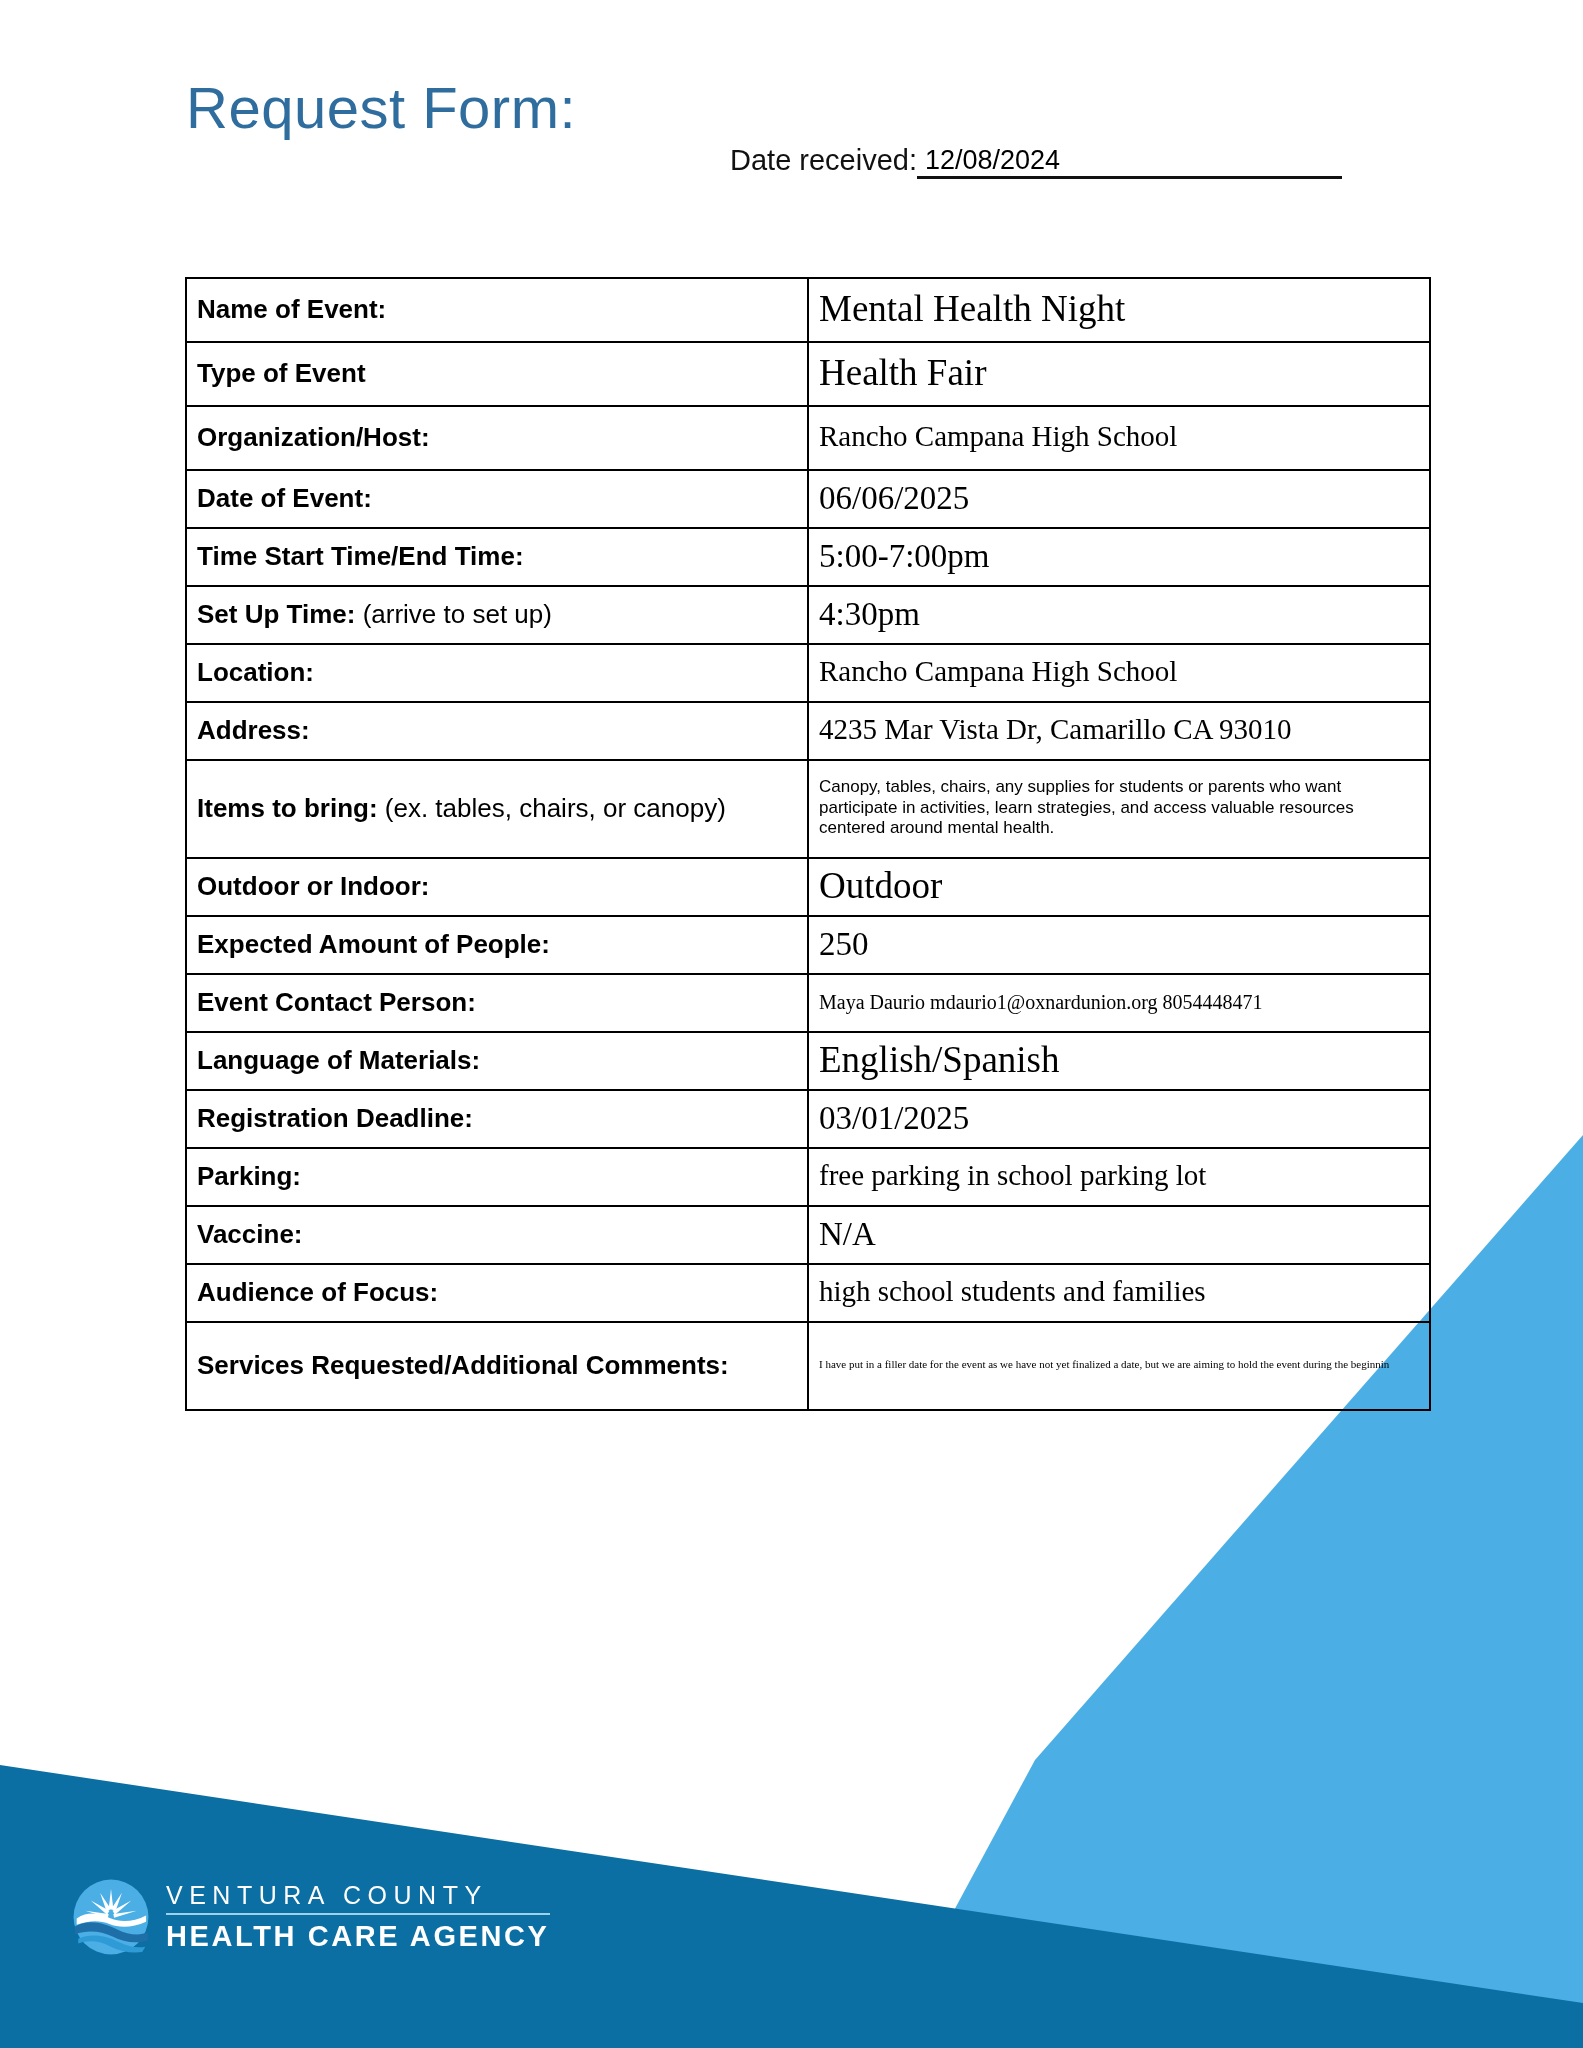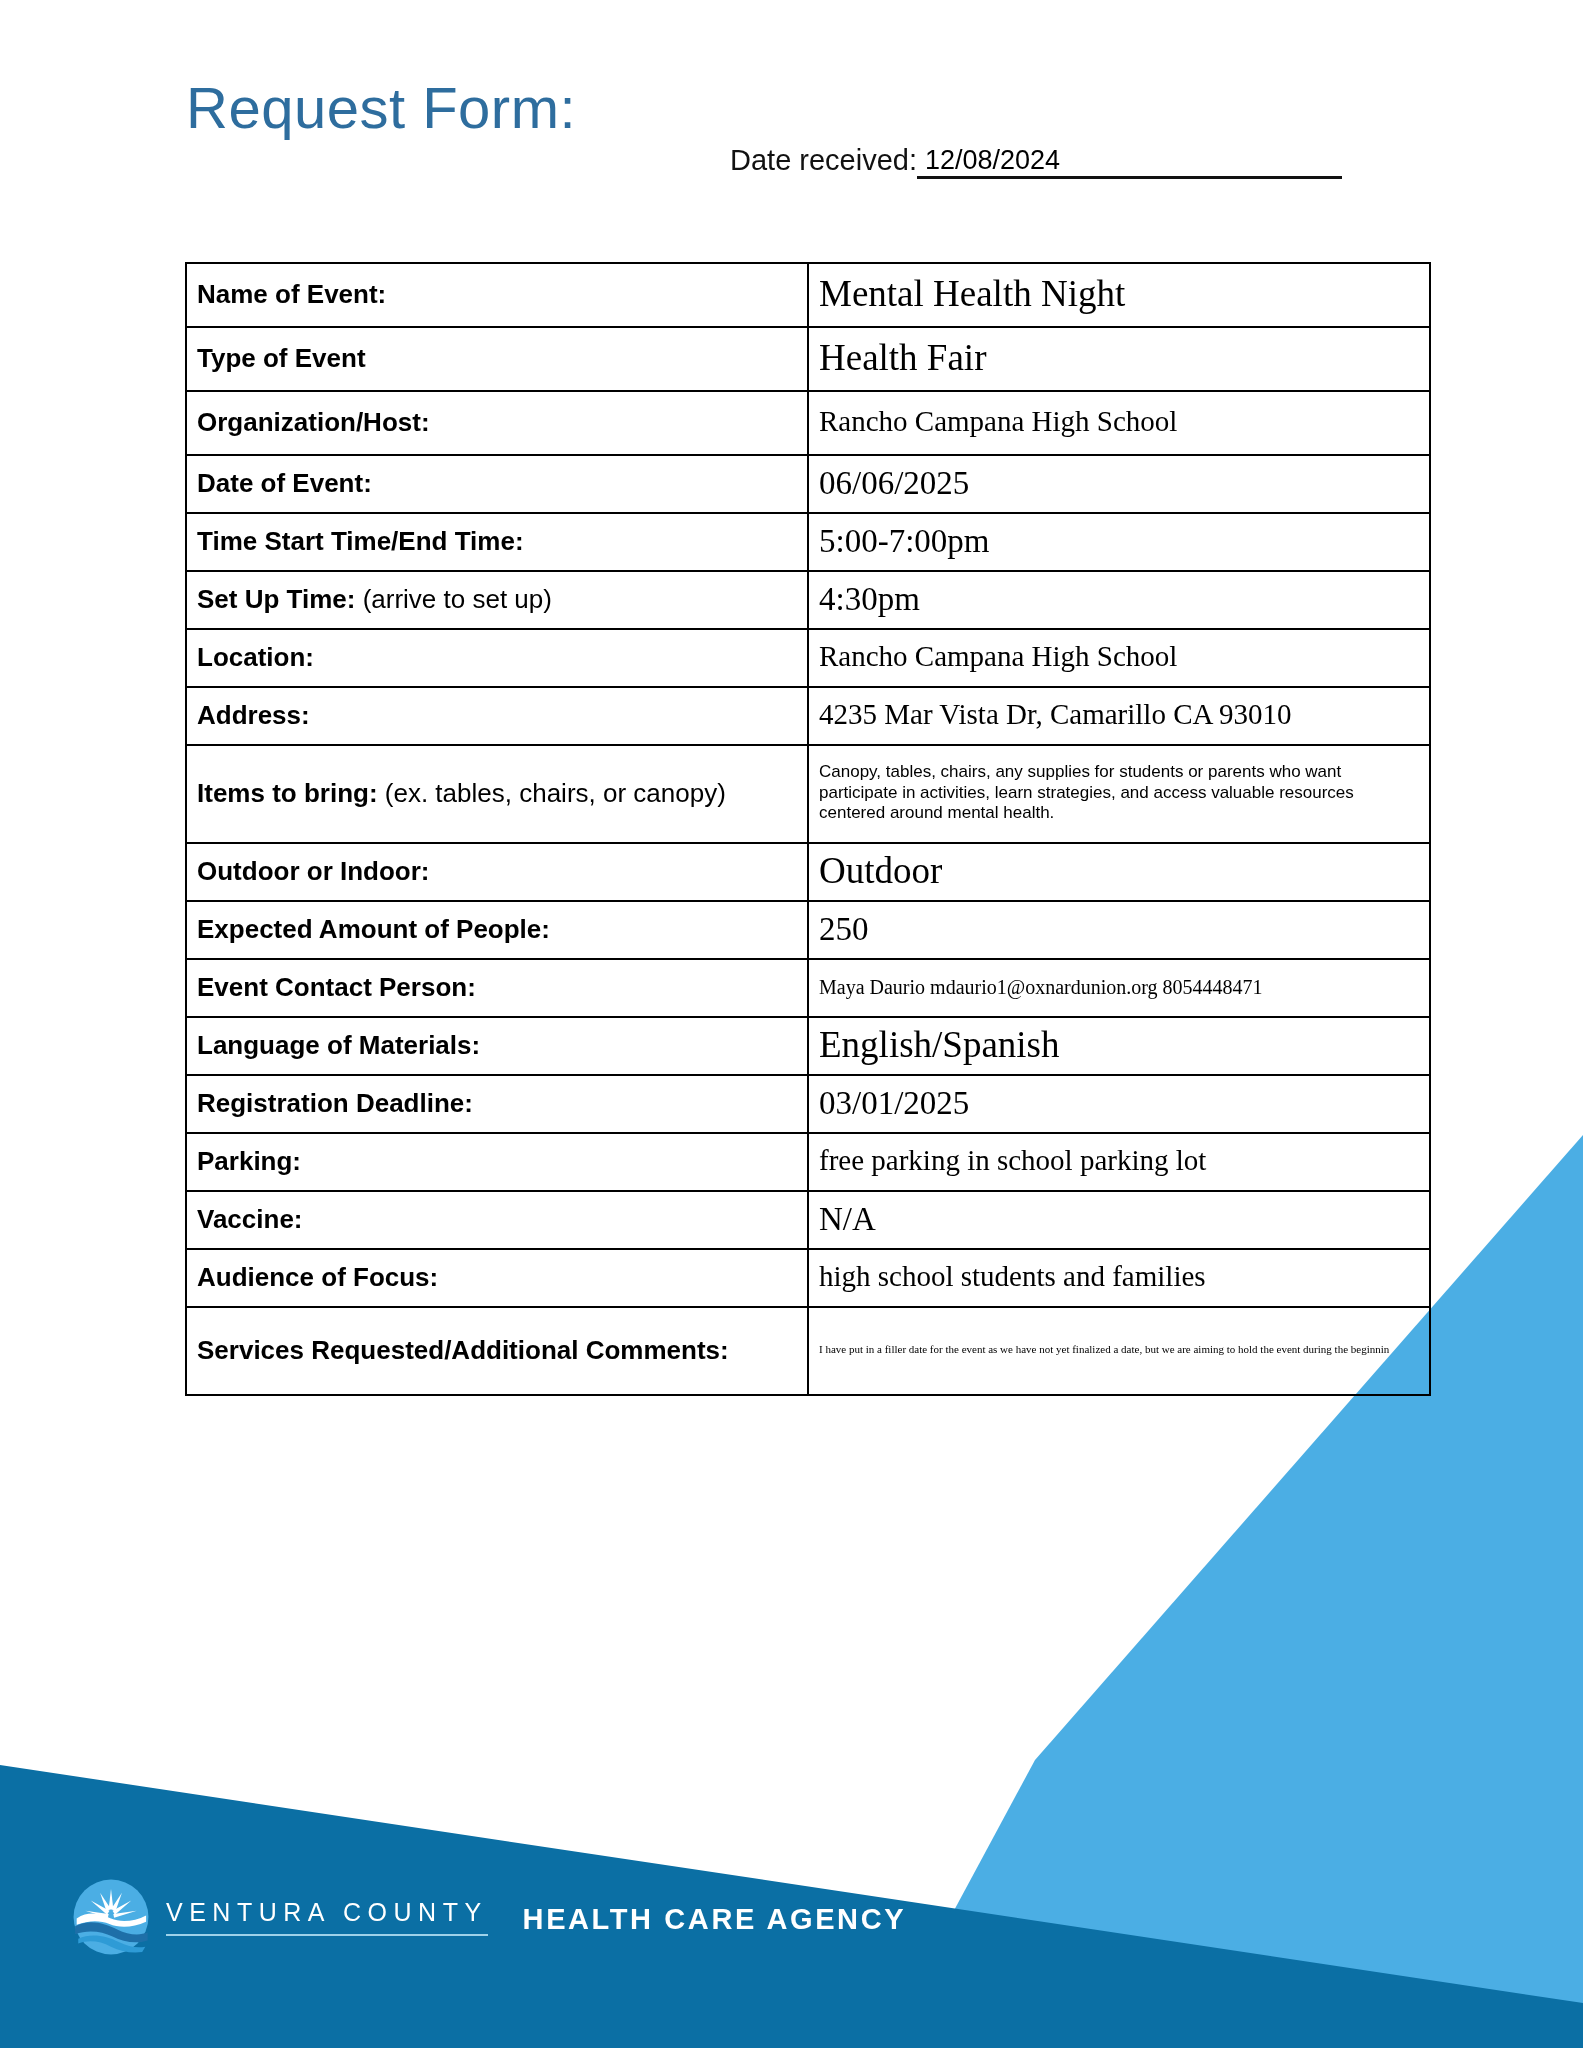--- a/index.html
+++ b/index.html
@@ -70,21 +70,21 @@
   #date-received-value {
     font-size: 27px;
     color: #000;
     line-height: 1.05;
   }
 
   
   #form-table {
     position: absolute;
     left: 185px;
-    top: 262px;
+    top: 277px;
     width: 1200px;
     border-collapse: collapse;
     table-layout: fixed;
   }
   #form-table td {
     border: 2px solid #000;
     vertical-align: middle;
     padding: 4px 10px 6px 10px;
   }
   #form-table td.label-cell {
@@ -146,23 +146,22 @@
     z-index: 3;
   }
   #logo-mark {
     width: 78px;
     height: 78px;
     flex: 0 0 78px;
     margin-right: 16px;
   }
   #logo-text {
     display: flex;
-    flex-direction: row;
+    flex-direction: column;
     justify-content: center;
-    gap: 35px;
   }
   #logo-line-1 {
     font-size: 25px;
     letter-spacing: 6.5px;
     color: #ffffff;
     font-weight: 400;
     line-height: 1.15;
     padding-bottom: 3px;
     border-bottom: 2px solid #9ed2ea;
   }

